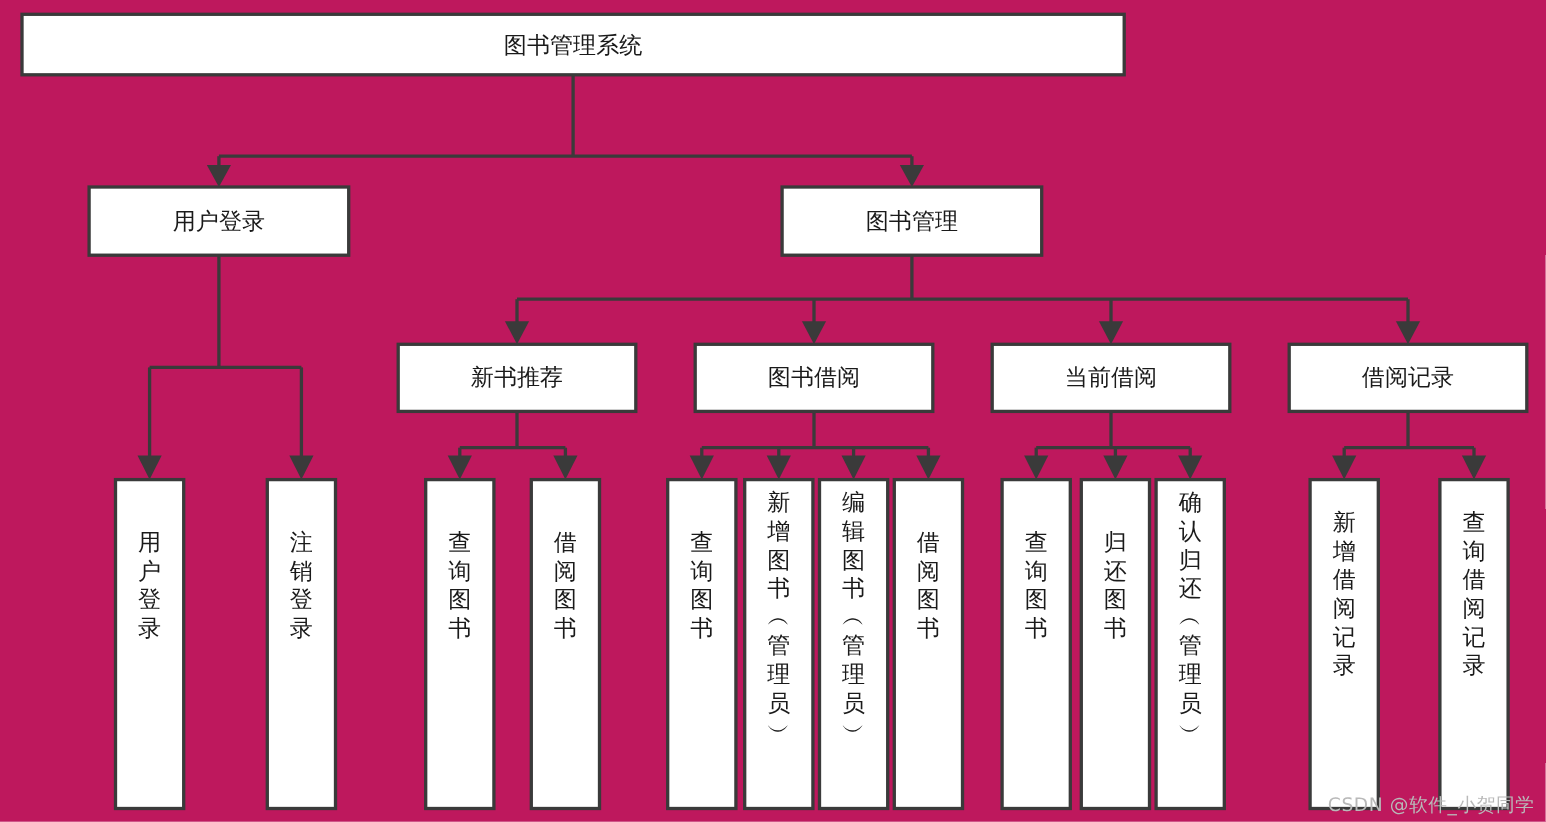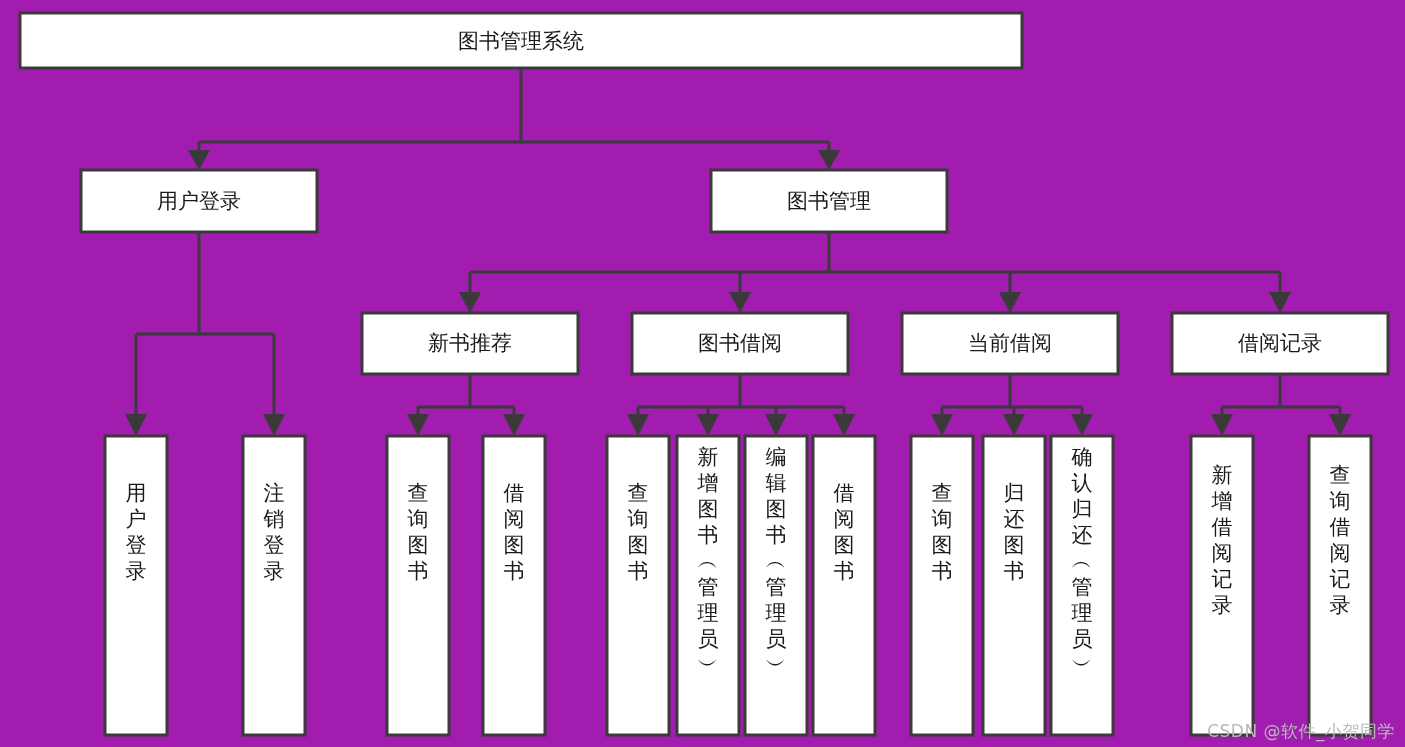--- a/index.html
+++ b/index.html
@@ -10,21 +10,21 @@
   body {
     width: 1405px;
     height: 747px;
     font-family: "DejaVu Sans", "Liberation Sans", sans-serif;
     overflow: hidden;
   }
   #diagram-root {
     position: relative;
     width: 1405px;
     height: 747px;
-    background: #a21caf;
+    background: #be185d;
   }
   svg.canvas {
     position: absolute;
     left: 0;
     top: 0;
     width: 1405px;
     height: 747px;
     display: block;
   }
   .node-rect {

